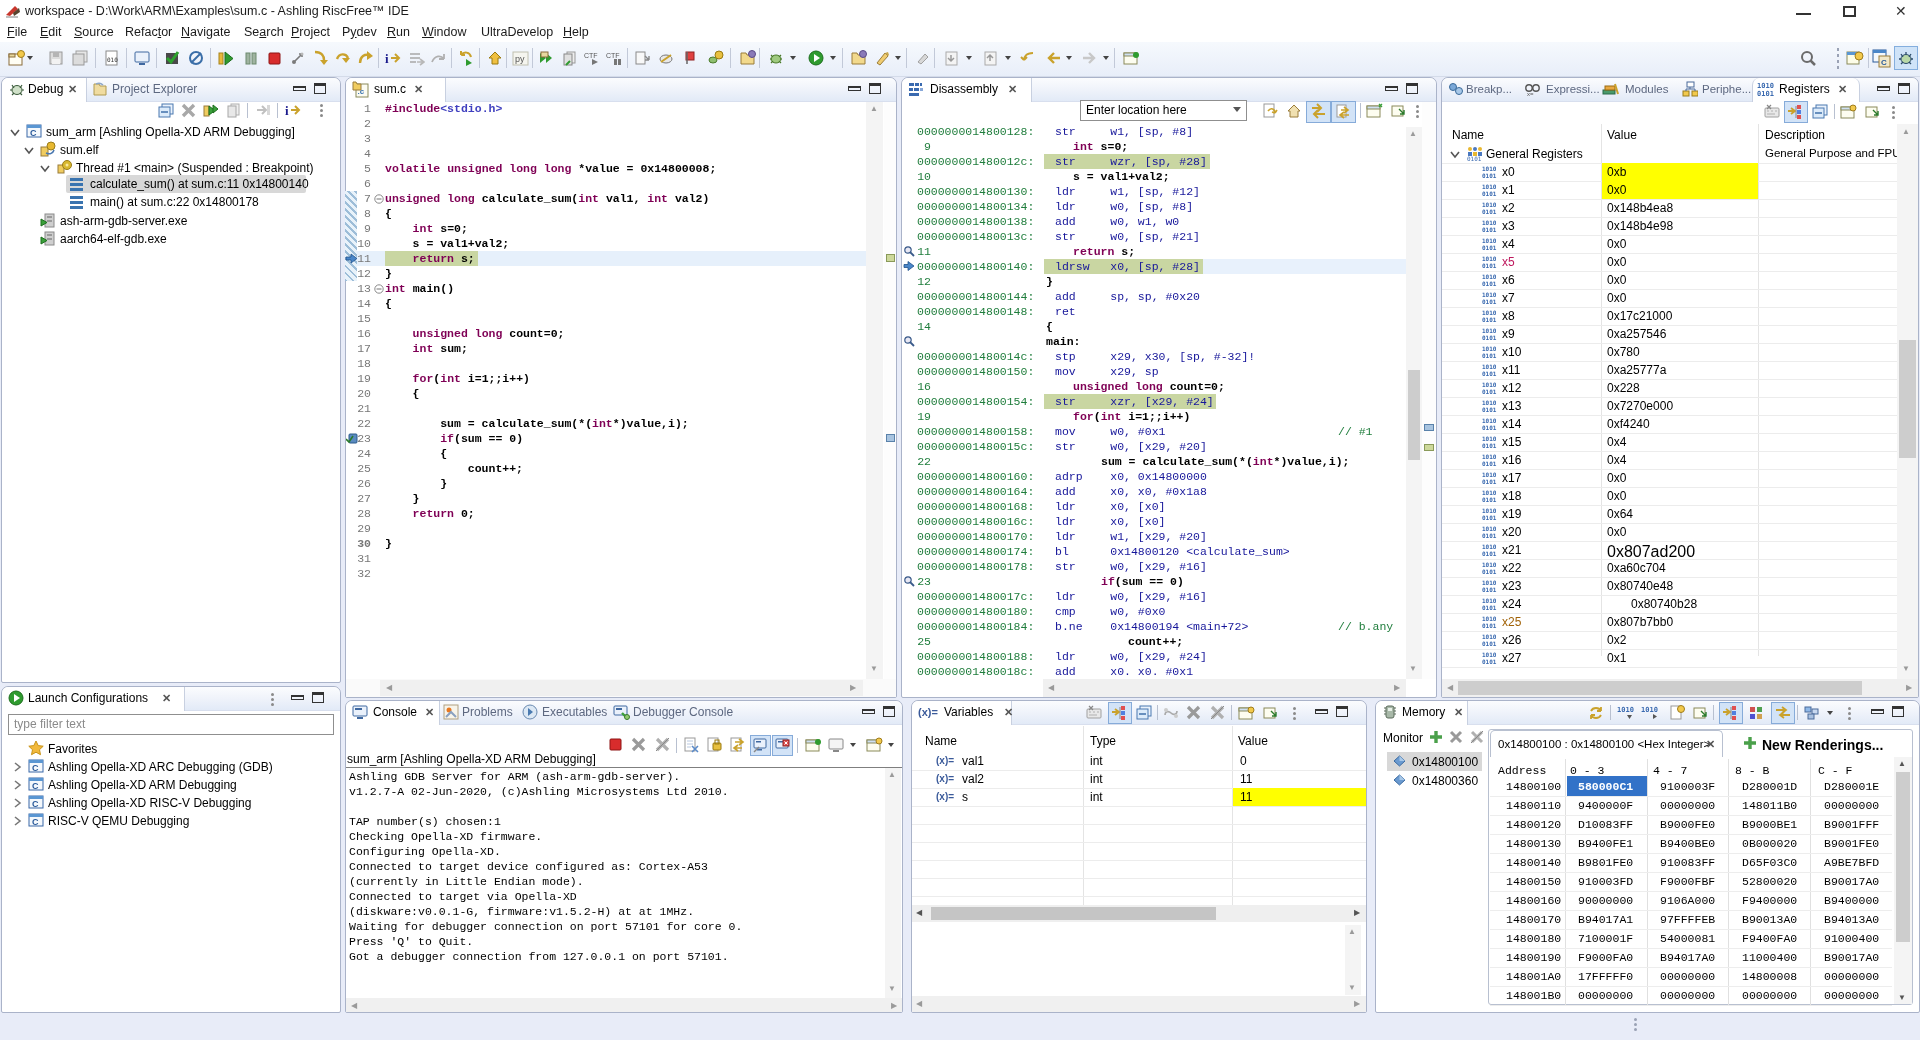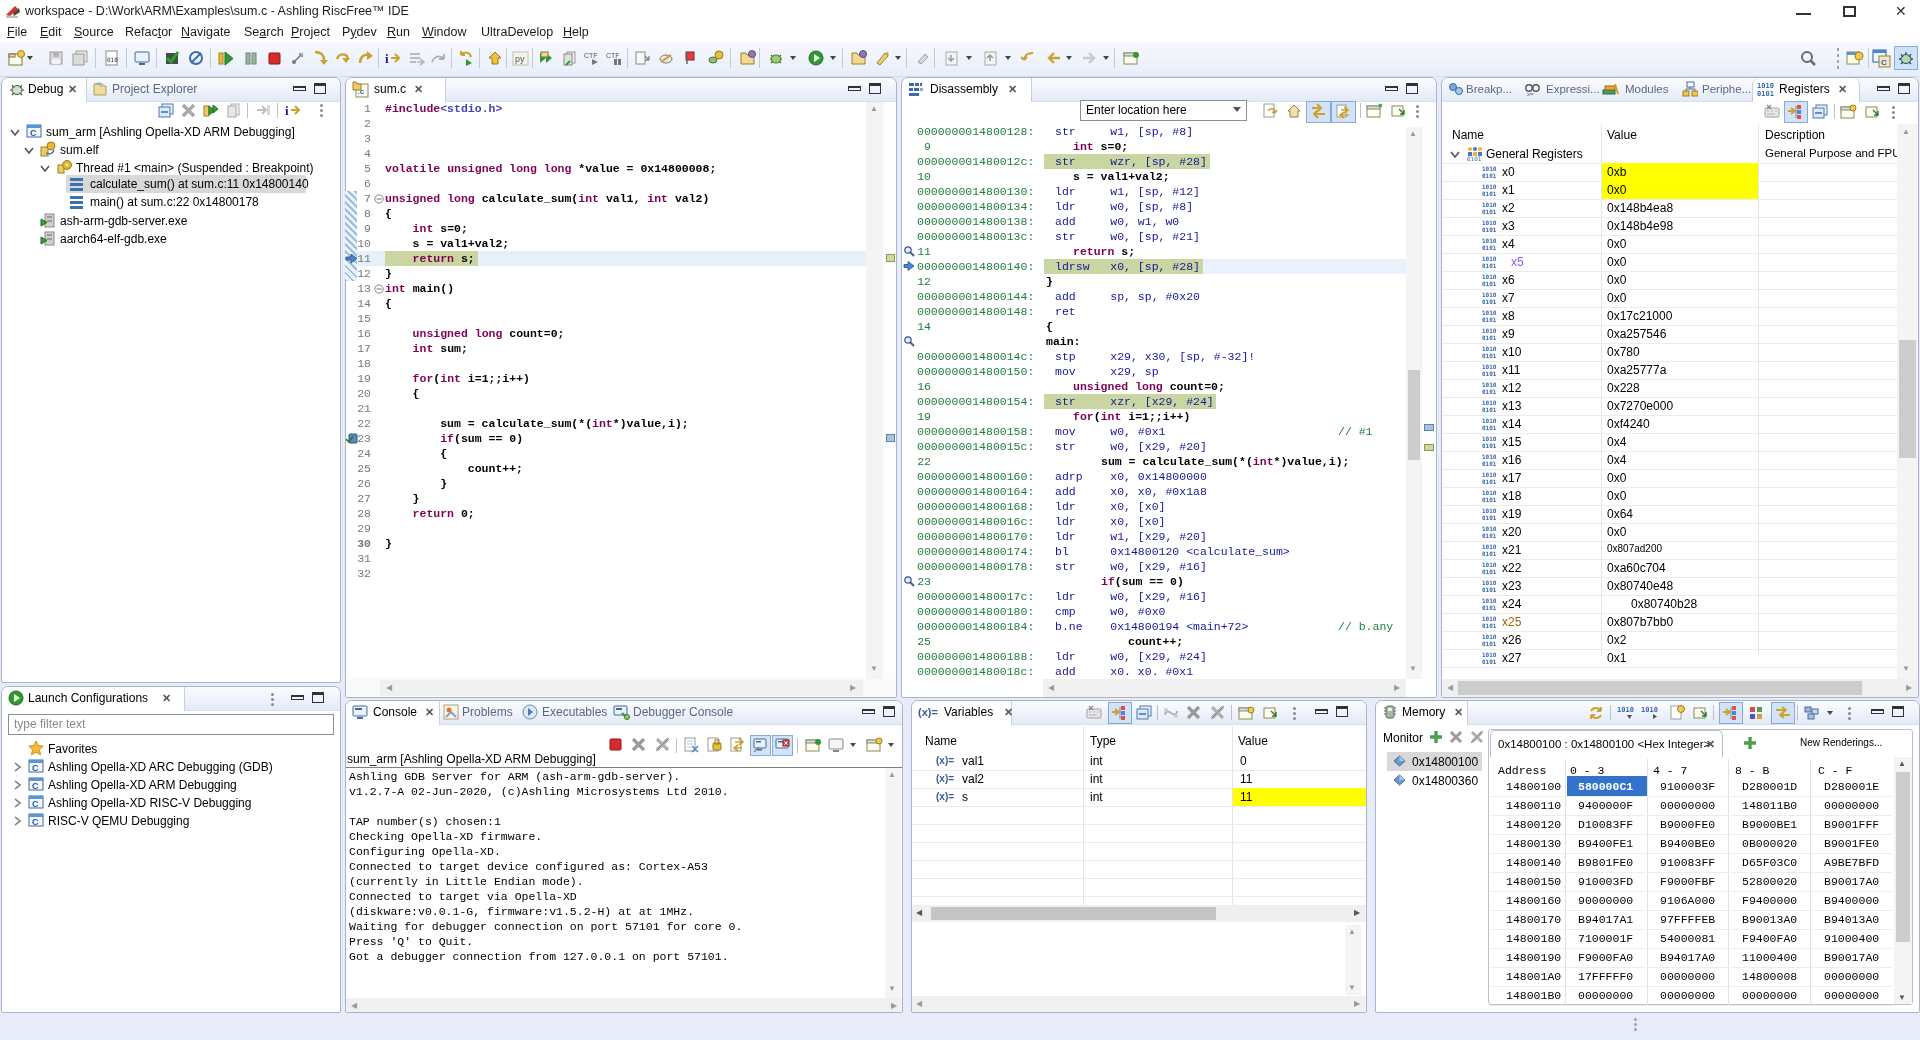--- a/index.html
+++ b/index.html
@@ -772,21 +772,21 @@
     <text x="0" y="6" font-size="6" font-weight="bold" fill="#3a6ab0" font-family="monospace">1010</text>
     <text x="0" y="13" font-size="6" font-weight="bold" fill="#3a6ab0" font-family="monospace">0101</text>
   </svg>
 <div class="a" style="left:1502px;top:237px;font-family:'Liberation Sans',sans-serif;font-size:12px;color:#000;font-weight:normal;white-space:pre;line-height:normal;">x4</div>
 <div class="a" style="left:1607px;top:237px;font-family:'Liberation Sans',sans-serif;font-size:12px;color:#000;font-weight:normal;white-space:pre;line-height:normal;">0x0</div>
 <div class="a" style="left:1442px;top:253px;width:455px;height:1px;background:#ececec"></div>
 <svg class="a" style="left:1482px;top:255px" width="15" height="14" viewBox="0 0 15 14">
     <text x="0" y="6" font-size="6" font-weight="bold" fill="#3a6ab0" font-family="monospace">1010</text>
     <text x="0" y="13" font-size="6" font-weight="bold" fill="#3a6ab0" font-family="monospace">0101</text>
   </svg>
-<div class="a" style="left:1502px;top:255px;font-family:'Liberation Sans',sans-serif;font-size:12px;color:#8b5cf6;font-weight:normal;white-space:pre;line-height:normal;margin-left:9px;">x5</div>
+<div class="a" style="left:1502px;top:255px;font-family:'Liberation Sans',sans-serif;font-size:12px;color:#be185d;font-weight:normal;white-space:pre;line-height:normal;">x5</div>
 <div class="a" style="left:1607px;top:255px;font-family:'Liberation Sans',sans-serif;font-size:12px;color:#000;font-weight:normal;white-space:pre;line-height:normal;">0x0</div>
 <div class="a" style="left:1442px;top:271px;width:455px;height:1px;background:#ececec"></div>
 <svg class="a" style="left:1482px;top:273px" width="15" height="14" viewBox="0 0 15 14">
     <text x="0" y="6" font-size="6" font-weight="bold" fill="#3a6ab0" font-family="monospace">1010</text>
     <text x="0" y="13" font-size="6" font-weight="bold" fill="#3a6ab0" font-family="monospace">0101</text>
   </svg>
 <div class="a" style="left:1502px;top:273px;font-family:'Liberation Sans',sans-serif;font-size:12px;color:#000;font-weight:normal;white-space:pre;line-height:normal;">x6</div>
 <div class="a" style="left:1607px;top:273px;font-family:'Liberation Sans',sans-serif;font-size:12px;color:#000;font-weight:normal;white-space:pre;line-height:normal;">0x0</div>
 <div class="a" style="left:1442px;top:289px;width:455px;height:1px;background:#ececec"></div>
 <svg class="a" style="left:1482px;top:291px" width="15" height="14" viewBox="0 0 15 14">
@@ -885,21 +885,21 @@
     <text x="0" y="13" font-size="6" font-weight="bold" fill="#3a6ab0" font-family="monospace">0101</text>
   </svg>
 <div class="a" style="left:1502px;top:525px;font-family:'Liberation Sans',sans-serif;font-size:12px;color:#000;font-weight:normal;white-space:pre;line-height:normal;">x20</div>
 <div class="a" style="left:1607px;top:525px;font-family:'Liberation Sans',sans-serif;font-size:12px;color:#000;font-weight:normal;white-space:pre;line-height:normal;">0x0</div>
 <div class="a" style="left:1442px;top:541px;width:455px;height:1px;background:#ececec"></div>
 <svg class="a" style="left:1482px;top:543px" width="15" height="14" viewBox="0 0 15 14">
     <text x="0" y="6" font-size="6" font-weight="bold" fill="#3a6ab0" font-family="monospace">1010</text>
     <text x="0" y="13" font-size="6" font-weight="bold" fill="#3a6ab0" font-family="monospace">0101</text>
   </svg>
 <div class="a" style="left:1502px;top:543px;font-family:'Liberation Sans',sans-serif;font-size:12px;color:#000;font-weight:normal;white-space:pre;line-height:normal;">x21</div>
-<div class="a" style="left:1607px;top:543px;font-family:'Liberation Sans',sans-serif;font-size:10px;color:#000;font-weight:normal;white-space:pre;line-height:normal;">0x807ad200</div>
+<div class="a" style="left:1607px;top:543px;font-family:'Liberation Sans',sans-serif;font-size:16px;color:#000;font-weight:normal;white-space:pre;line-height:normal;">0x807ad200</div>
 <div class="a" style="left:1442px;top:559px;width:455px;height:1px;background:#ececec"></div>
 <svg class="a" style="left:1482px;top:561px" width="15" height="14" viewBox="0 0 15 14">
     <text x="0" y="6" font-size="6" font-weight="bold" fill="#3a6ab0" font-family="monospace">1010</text>
     <text x="0" y="13" font-size="6" font-weight="bold" fill="#3a6ab0" font-family="monospace">0101</text>
   </svg>
 <div class="a" style="left:1502px;top:561px;font-family:'Liberation Sans',sans-serif;font-size:12px;color:#000;font-weight:normal;white-space:pre;line-height:normal;">x22</div>
 <div class="a" style="left:1607px;top:561px;font-family:'Liberation Sans',sans-serif;font-size:12px;color:#000;font-weight:normal;white-space:pre;line-height:normal;">0xa60c704</div>
 <div class="a" style="left:1442px;top:577px;width:455px;height:1px;background:#ececec"></div>
 <svg class="a" style="left:1482px;top:579px" width="15" height="14" viewBox="0 0 15 14">
     <text x="0" y="6" font-size="6" font-weight="bold" fill="#3a6ab0" font-family="monospace">1010</text>
@@ -1235,21 +1235,21 @@
     <path d="M6.5 1 L12 6 L6.5 6 Z" fill="#a8c8e8"></path>
   </svg>
 <div class="a" style="left:1412px;top:774px;font-family:'Liberation Sans',sans-serif;font-size:12px;color:#000;font-weight:normal;white-space:pre;line-height:normal;">0x14800360</div>
 <div class="a" style="left:1488px;top:729px;width:425px;height:276px;border:1px solid #b8c0d0;background:#fff;border-radius:3px"></div>
 <div class="a" style="left:1490px;top:730px;width:233px;height:27px;background:#fff;border:1px solid #b8c0d0;border-bottom:none;border-radius:5px 5px 0 0"></div>
 <div class="a" style="left:1498px;top:738px;font-family:'Liberation Sans',sans-serif;font-size:11.5px;color:#000;font-weight:normal;white-space:pre;line-height:normal;">0x14800100 : 0x14800100 &lt;Hex Integer&gt;</div>
 <div class="x" style="left:1706px;top:738px">✕</div>
 <svg class="a" style="left:1742px;top:735px" width="16" height="16" viewBox="0 0 16 16">
     <path d="M8 2 L8 14 M2 8 L14 8" stroke="#4aa04a" stroke-width="3.4"></path>
   </svg>
-<div class="a" style="left:1800px;top:737px;font-family:'Liberation Sans',sans-serif;font-size:10px;color:#000;font-weight:normal;white-space:pre;line-height:normal;">New Renderings...</div>
+<div class="a" style="left:1762px;top:737px;font-family:'Liberation Sans',sans-serif;font-size:14px;color:#000;font-weight:bold;white-space:pre;line-height:normal;">New Renderings...</div>
 <div class="a" style="left:1724px;top:755px;width:188px;height:2px;background:#fff"></div>
 <div class="a" style="left:1498px;top:763px;font-family:'Liberation Mono',monospace;font-size:11.5px;color:#000;font-weight:normal;white-space:pre;line-height:15px;">Address</div>
 <div class="a" style="left:1570px;top:763px;font-family:'Liberation Mono',monospace;font-size:11.5px;color:#000;font-weight:normal;white-space:pre;line-height:15px;">0 - 3</div>
 <div class="a" style="left:1653px;top:763px;font-family:'Liberation Mono',monospace;font-size:11.5px;color:#000;font-weight:normal;white-space:pre;line-height:15px;">4 - 7</div>
 <div class="a" style="left:1735px;top:763px;font-family:'Liberation Mono',monospace;font-size:11.5px;color:#000;font-weight:normal;white-space:pre;line-height:15px;">8 - B</div>
 <div class="a" style="left:1818px;top:763px;font-family:'Liberation Mono',monospace;font-size:11.5px;color:#000;font-weight:normal;white-space:pre;line-height:15px;">C - F</div>
 <div class="a" style="left:1565px;top:759px;width:1px;height:246px;background:#e0e0e0"></div>
 <div class="a" style="left:1647px;top:759px;width:1px;height:246px;background:#e0e0e0"></div>
 <div class="a" style="left:1728px;top:759px;width:1px;height:246px;background:#e0e0e0"></div>
 <div class="a" style="left:1810px;top:759px;width:1px;height:246px;background:#e0e0e0"></div>

